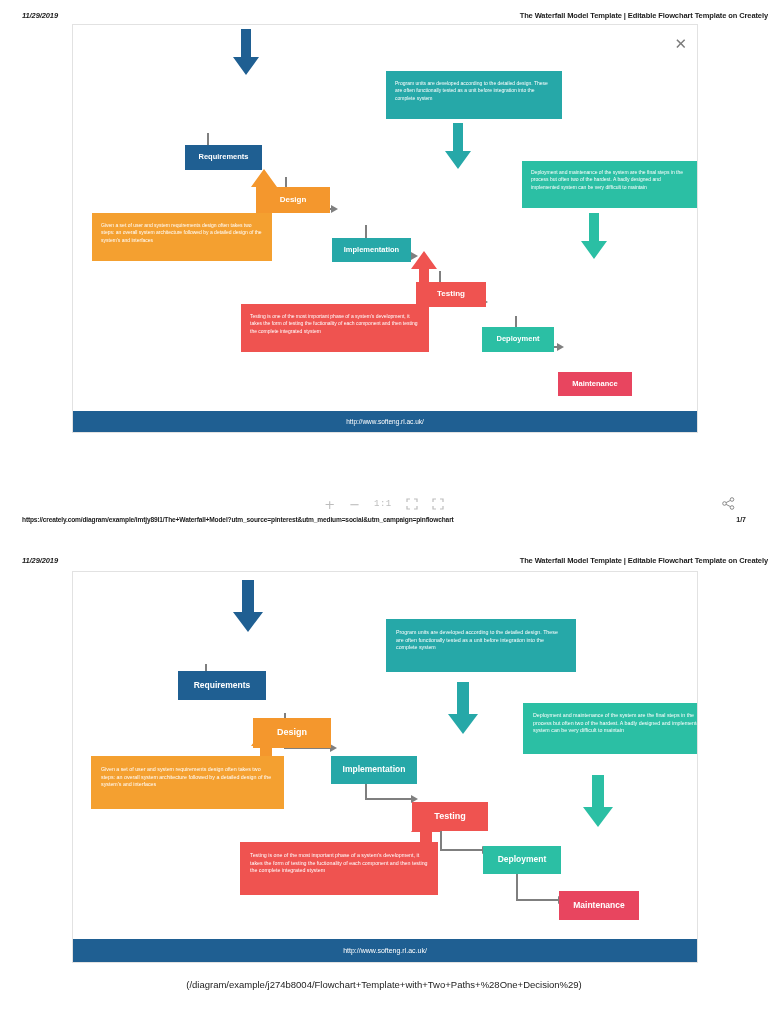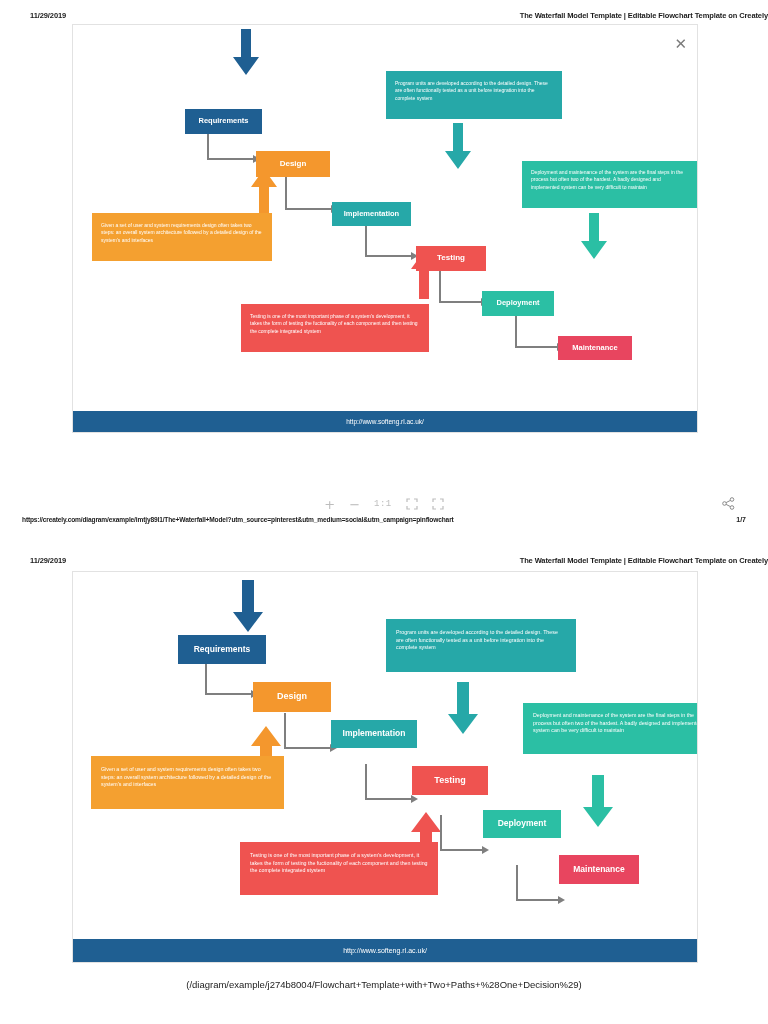--- a/index.html
+++ b/index.html
@@ -21,21 +21,21 @@
   
   .print-head {
     position: absolute;
     left: 0; right: 0;
     height: 14px;
     font-size: 7.5px;
     font-weight: bold;
     color: #1a1a1a;
     letter-spacing: -0.1px;
   }
-  .print-head .date { position: absolute; left: 30px; top: 0; }
+  .print-head .date { position: absolute; left: 22px; top: 0; font-style: italic; }
   .print-head .title { position: absolute; left: 8px; right: 0; text-align: right; top: 0; }
 
   
   .canvas {
     position: absolute;
     background: #ffffff;
     border: 1px solid #e2e2e2;
     overflow: hidden;
   }
   .canvas.c1 { left: 72px; top: 24px; width: 624px; height: 407px; }
@@ -53,20 +53,21 @@
   .node {
     position: absolute;
     display: flex;
     align-items: center;
     justify-content: center;
     color: #ffffff;
     text-align: center;
     font-weight: bold;
     box-sizing: border-box;
     line-height: 1.1;
+    margin-top: 36px;
   }
 
   
   .note {
     position: absolute;
     box-sizing: border-box;
     color: #ffffff;
     line-height: 1.45;
     text-align: left;
   }

